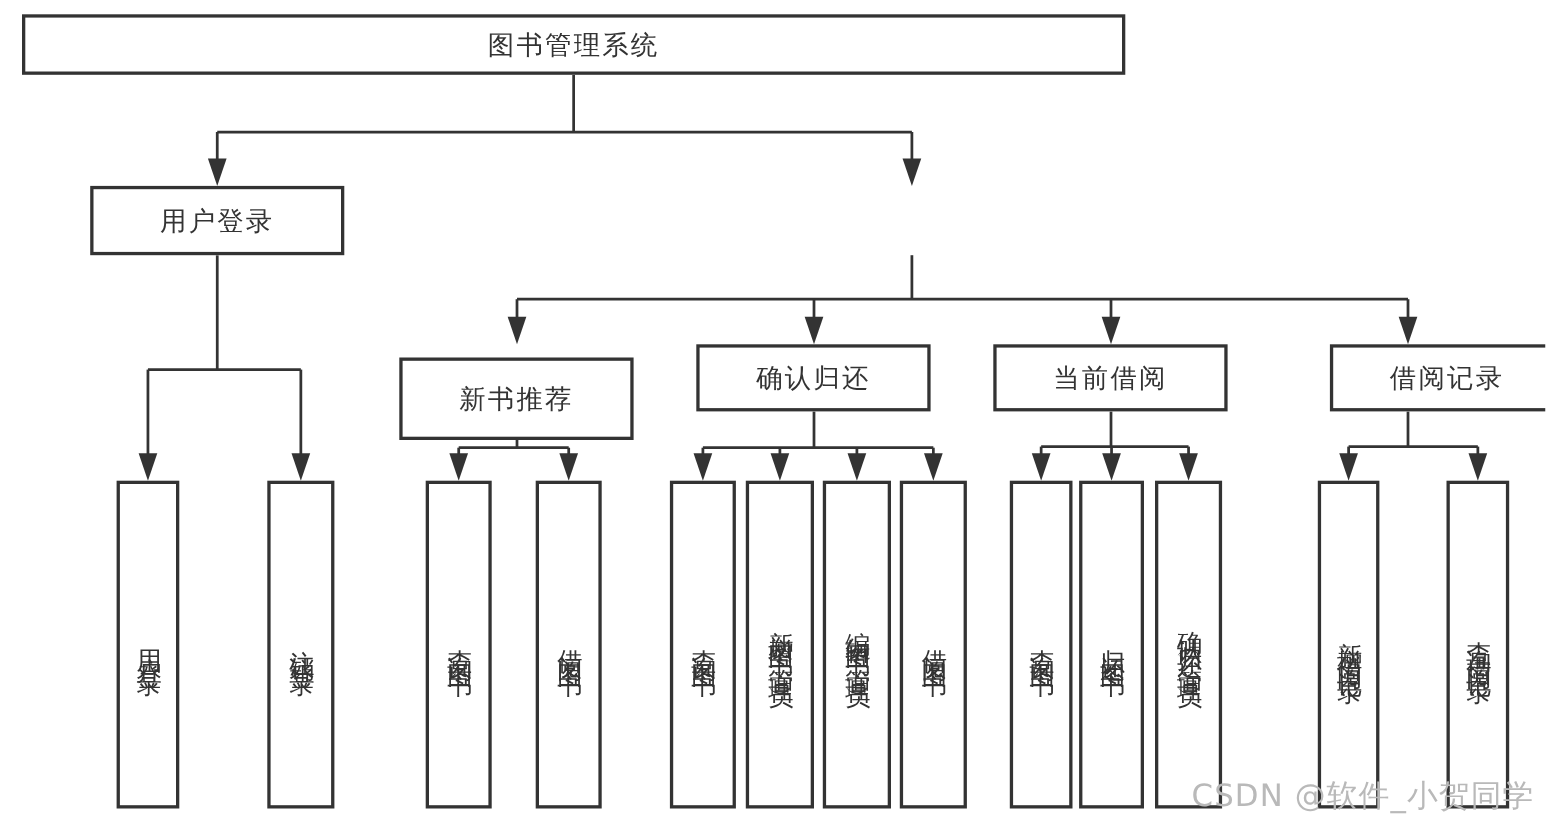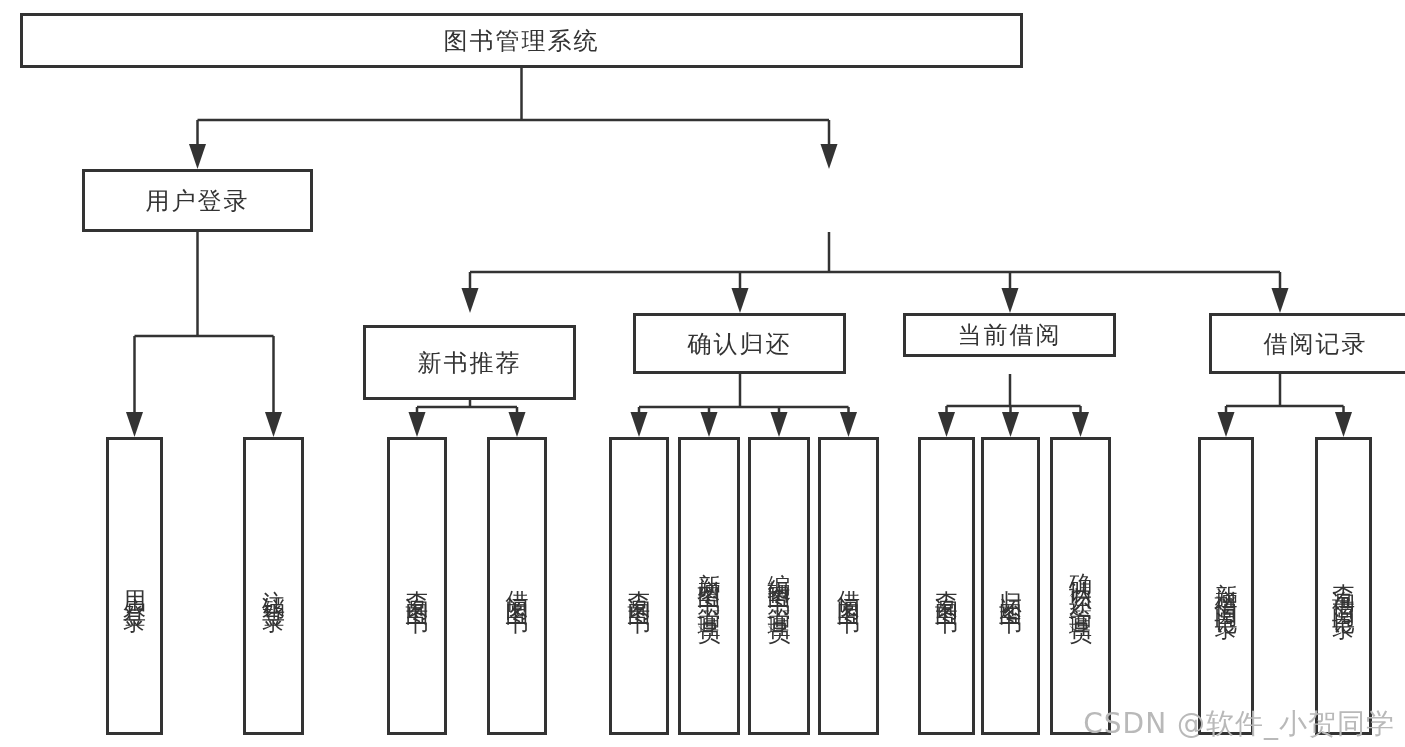--- a/index.html
+++ b/index.html
@@ -146,21 +146,21 @@
   <div class="box" style="left:82px;top:169px;width:231px;height:63px">
     <span class="hlabel">用户登录</span>
   </div>
 
   <div class="box" style="left:363px;top:325px;width:213px;height:75px">
     <span class="hlabel">新书推荐</span>
   </div>
   <div class="box" style="left:633px;top:313px;width:213px;height:61px">
     <span class="hlabel">确认归还</span>
   </div>
-  <div class="box" style="left:903px;top:313px;width:213px;height:44px">
+  <div class="box" style="left:903px;top:313px;width:213px;height:61px">
     <span class="hlabel">当前借阅</span>
   </div>
   <div class="box" style="left:1209px;top:313px;width:213px;height:61px">
     <span class="hlabel">借阅记录</span>
   </div>
 
   <div class="box vbox" style="left:106px;width:57px">
     <span class="vlabel">用户登录</span>
   </div>
   <div class="box vbox" style="left:243px;width:61px">

